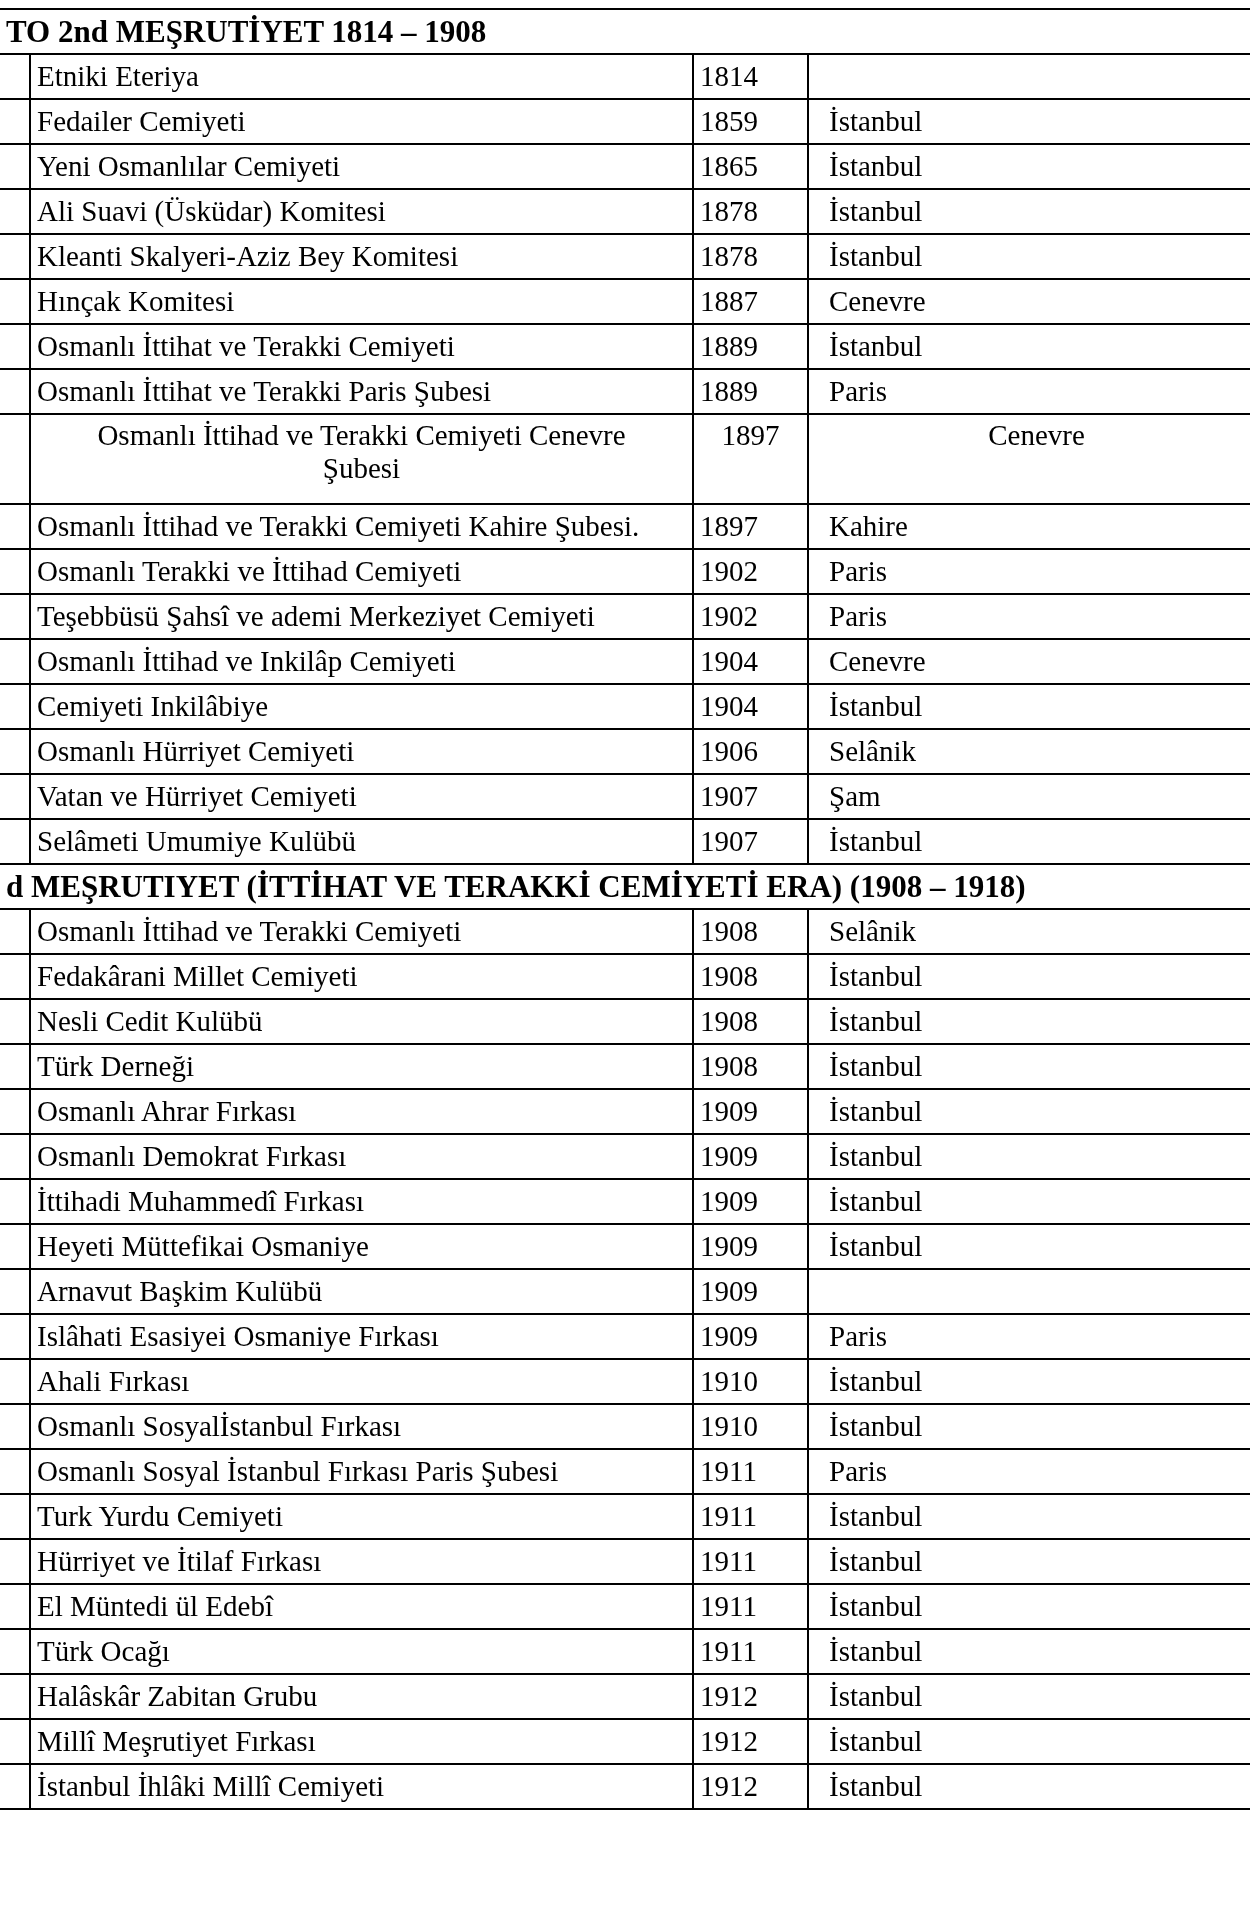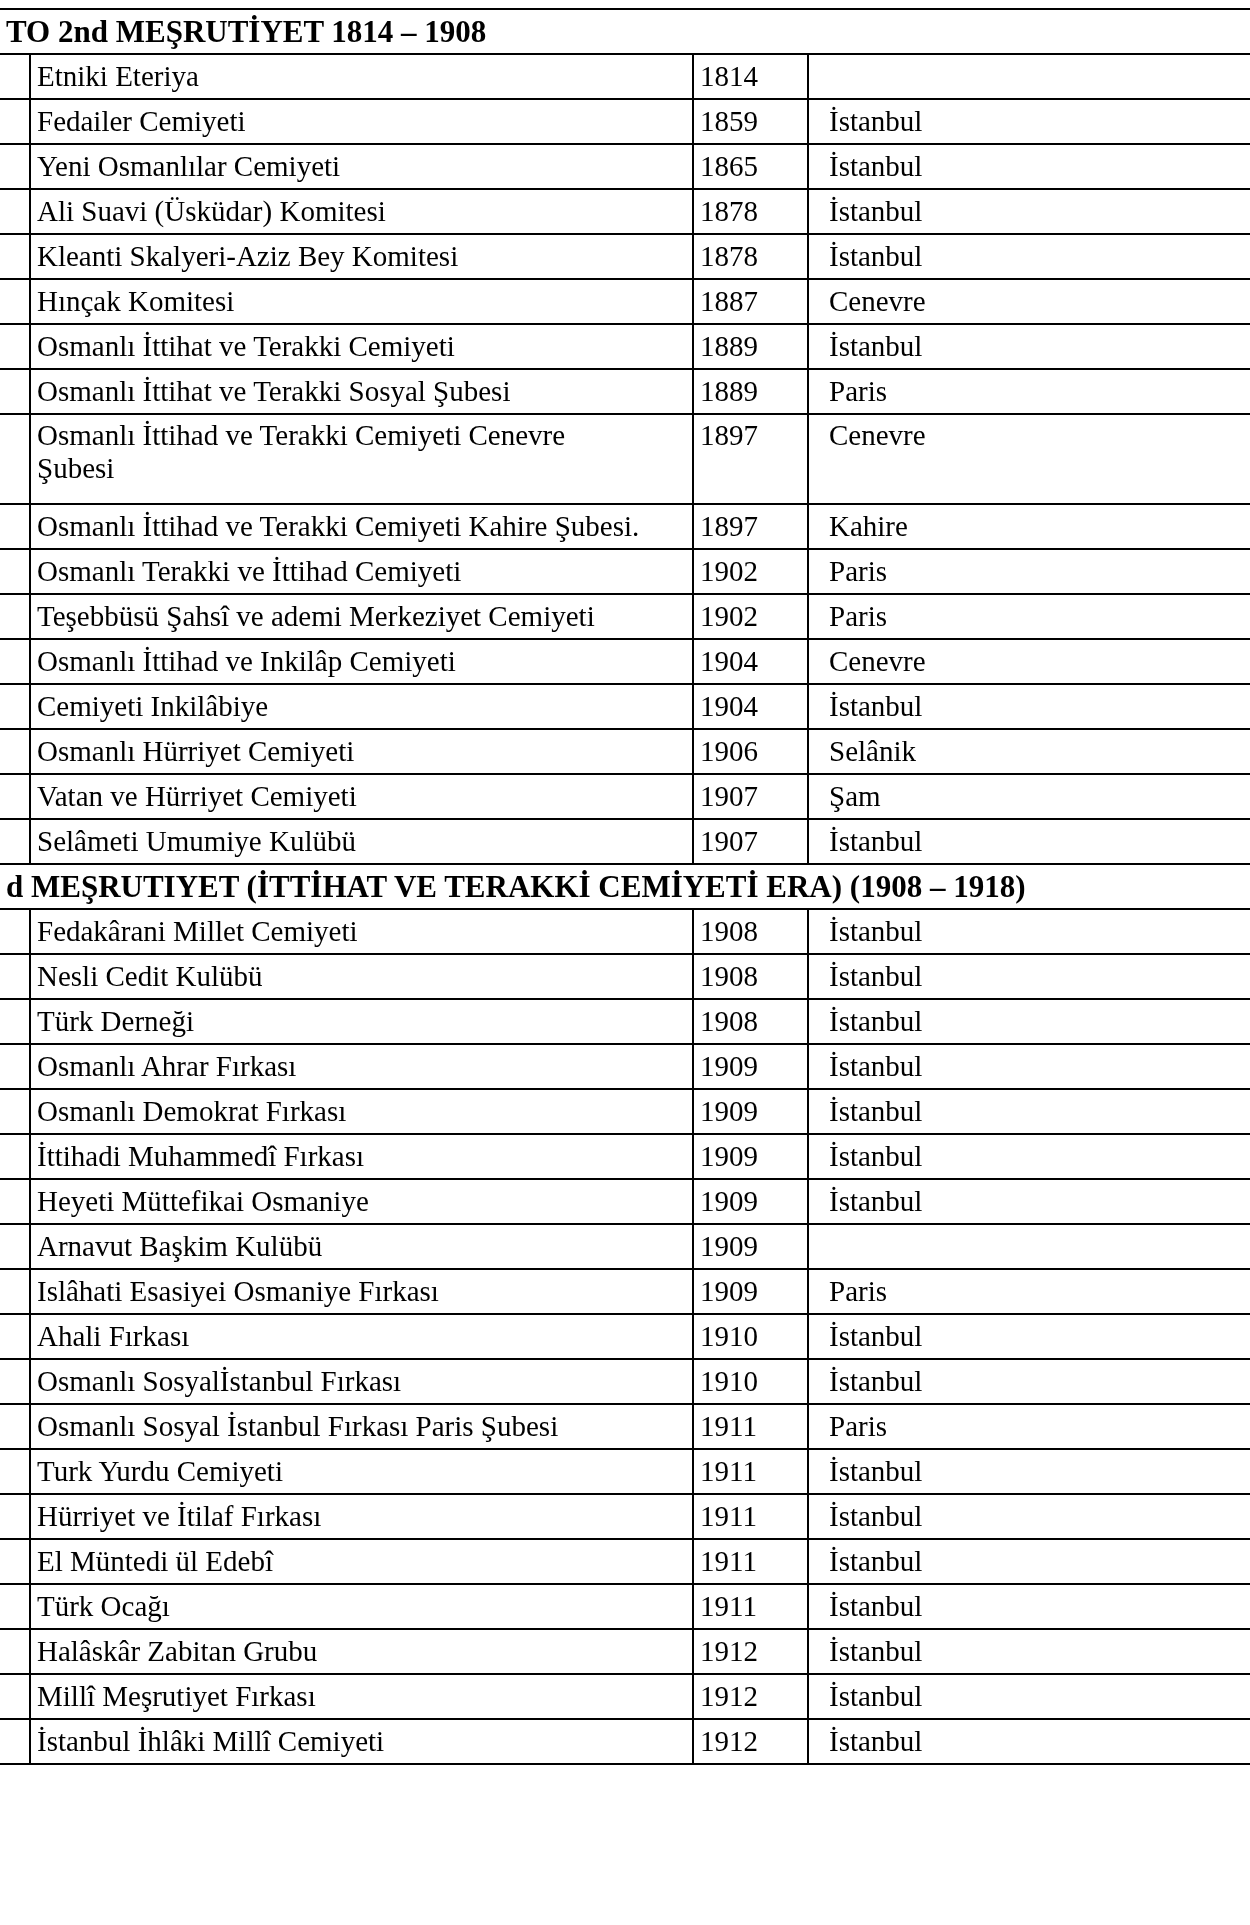--- a/index.html
+++ b/index.html
@@ -34,20 +34,21 @@
     border-left: none;
     border-right: none;
     font-weight: bold;
     font-size: 31px;
     white-space: nowrap;
   }
   tr.tall-row td {
     height: 90px;
     vertical-align: top;
     padding-top: 4px;
+    text-align: center;
   }
   tr.tall-row td.col-name { white-space: pre-line; }
 </style>
 </head>
 <body>
 
 <table class="org-table">
   <colgroup>
     <col style="width:30px">
     <col style="width:663px">
@@ -95,21 +96,21 @@
         <td class="col-location">Cenevre</td>
       </tr>
       <tr>
         <td class="col-stub"></td>
         <td class="col-name">Osmanlı İttihat ve Terakki Cemiyeti</td>
         <td class="col-year">1889</td>
         <td class="col-location">İstanbul</td>
       </tr>
       <tr>
         <td class="col-stub"></td>
-        <td class="col-name">Osmanlı İttihat ve Terakki Sosyal Şubesi</td>
+        <td class="col-name">Osmanlı İttihat ve Terakki Paris Şubesi</td>
         <td class="col-year">1889</td>
         <td class="col-location">Paris</td>
       </tr>
       <tr class="tall-row">
         <td class="col-stub"></td>
         <td class="col-name">Osmanlı İttihad ve Terakki Cemiyeti Cenevre
 Şubesi</td>
         <td class="col-year">1897</td>
         <td class="col-location">Cenevre</td>
       </tr>
@@ -159,20 +160,26 @@
         <td class="col-stub"></td>
         <td class="col-name">Selâmeti Umumiye Kulübü</td>
         <td class="col-year">1907</td>
         <td class="col-location">İstanbul</td>
       </tr>
       <tr>
         <td colspan="4" class="section-header-cell">d MEŞRUTIYET (İTTİHAT VE TERAKKİ CEMİYETİ ERA) (1908 – 1918)</td>
       </tr>
       <tr>
         <td class="col-stub"></td>
+        <td class="col-name">Osmanlı İttihad ve Terakki Cemiyeti</td>
+        <td class="col-year">1908</td>
+        <td class="col-location">Selânik</td>
+      </tr>
+      <tr>
+        <td class="col-stub"></td>
         <td class="col-name">Fedakârani Millet Cemiyeti</td>
         <td class="col-year">1908</td>
         <td class="col-location">İstanbul</td>
       </tr>
       <tr>
         <td class="col-stub"></td>
         <td class="col-name">Nesli Cedit Kulübü</td>
         <td class="col-year">1908</td>
         <td class="col-location">İstanbul</td>
       </tr>

